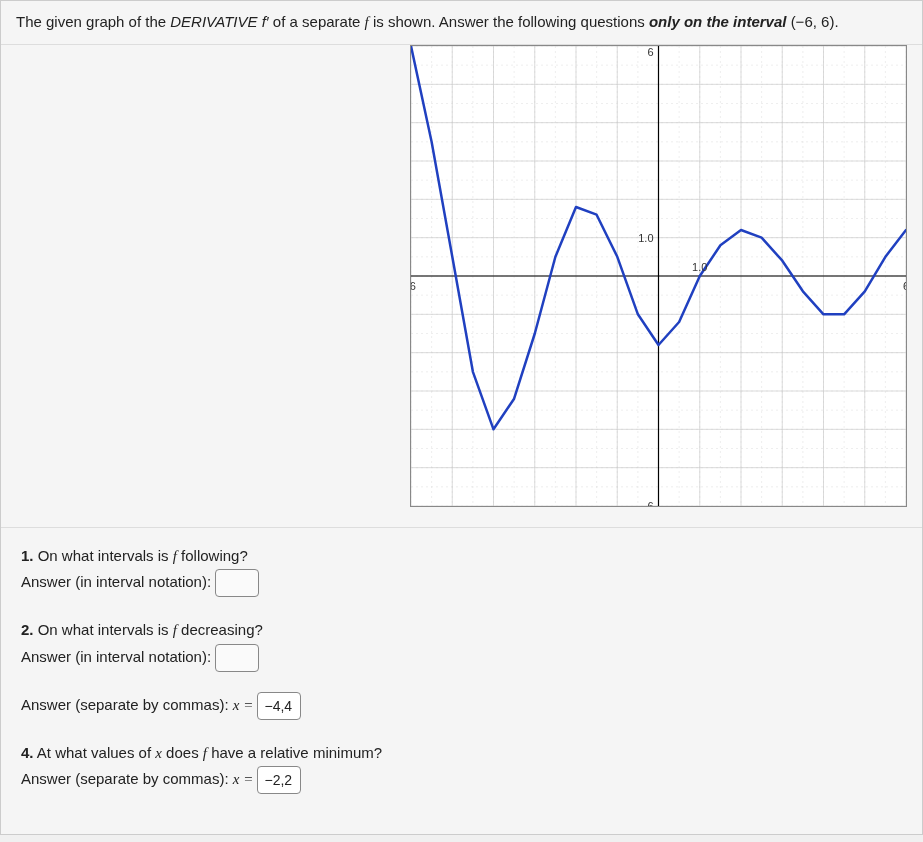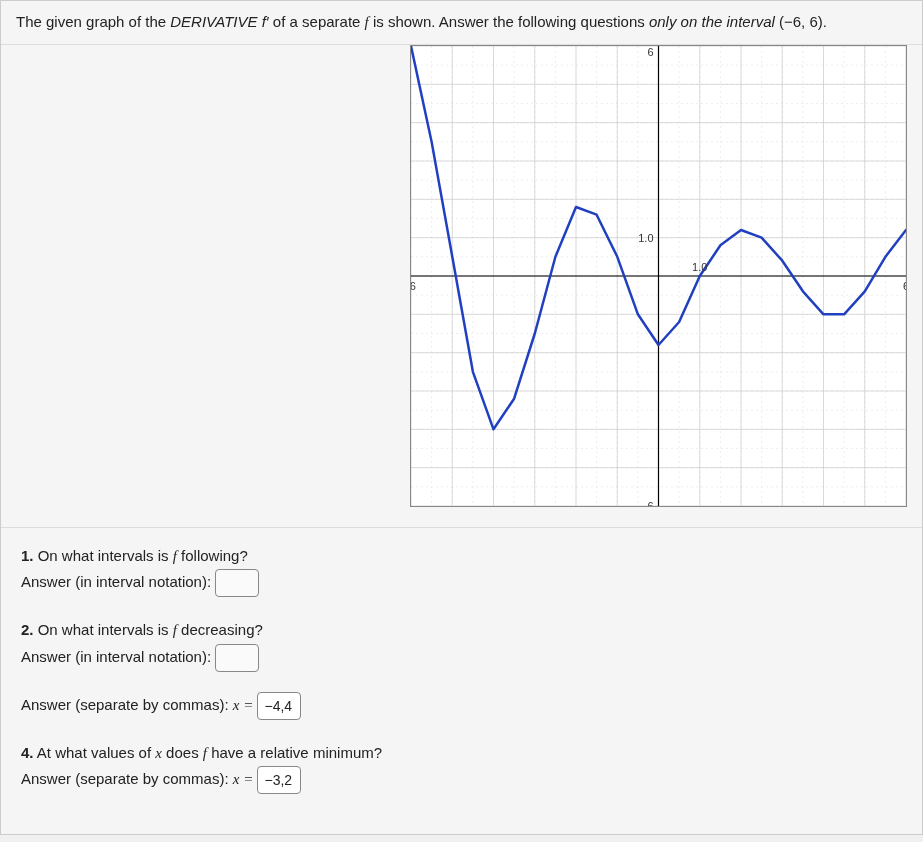--- a/index.html
+++ b/index.html
@@ -17,21 +17,21 @@
       box-sizing: border-box;
     }
     .prompt-section {
       padding: 10px 15px;
       border-bottom: 1px solid #ddd;
     }
     .prompt-text {
       line-height: 1.5;
     }
     .italic { font-style: italic; }
-    .bold-italic { font-weight: normal; font-style: italic; }
+    .bold-italic { font-weight: bold; font-style: italic; }
     .chart-section {
       display: flex;
       justify-content: flex-end;
       padding: 0 15px 20px 15px;
     }
     .chart-wrap {
       width: 495px;
       height: 460px;
       border: 1px solid #888;
       background: #fff;
@@ -217,18 +217,18 @@
         <span class="q-num">4.</span>
         <span> At what values of </span>
         <span class="fvar">x</span>
         <span> does </span>
         <span class="fvar">f</span>
         <span> have a relative minimum?</span>
       </div>
       <div>
         <span>Answer (separate by commas): </span>
         <span class="fvar">x =</span>
-        <span class="input-box">−3,2</span>
+        <span class="input-box">−2,2</span>
       </div>
     </div>
 
   </div>
 </div>
 
 </body></html>

